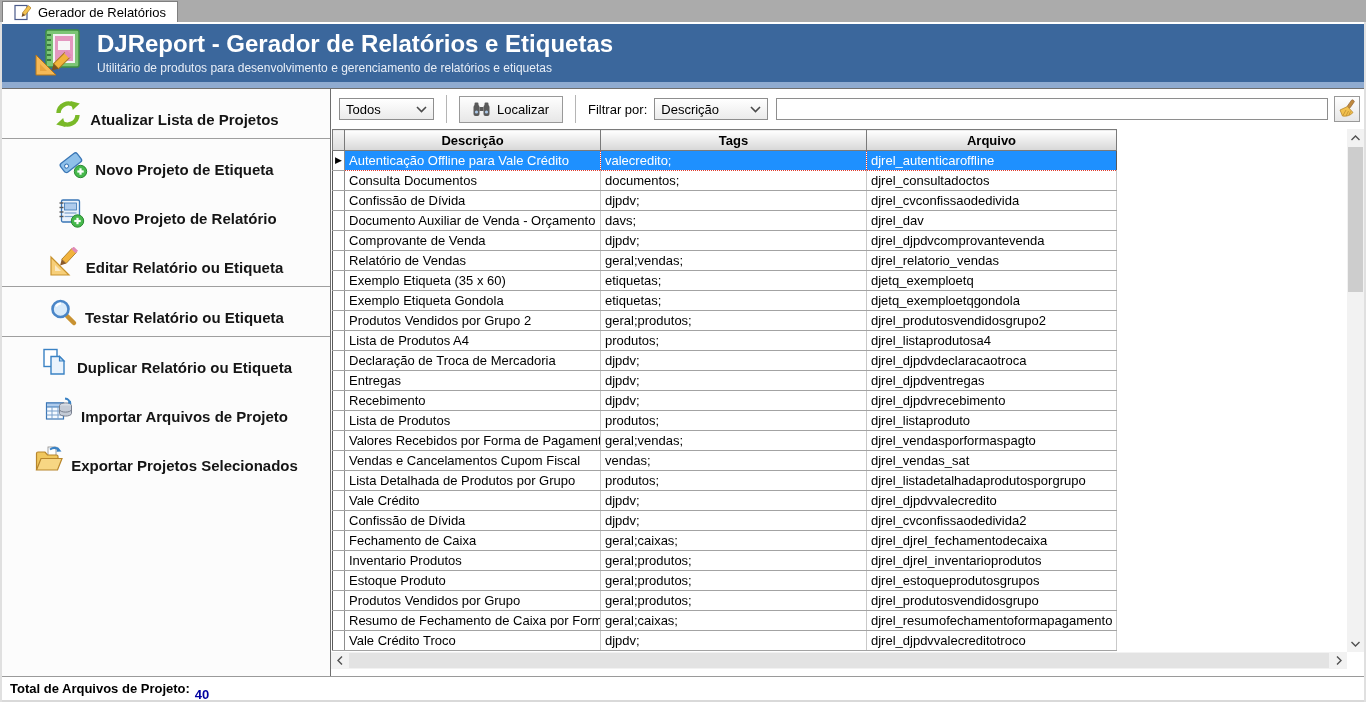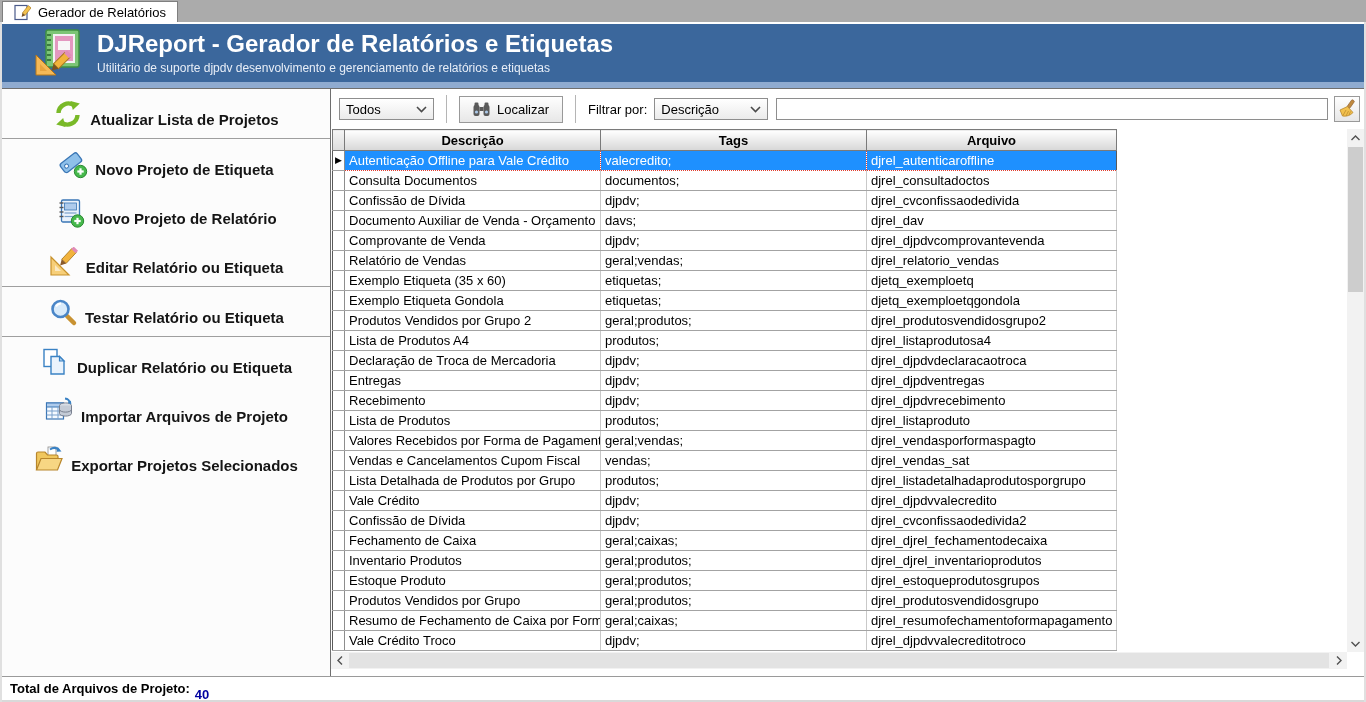--- a/index.html
+++ b/index.html
@@ -112,21 +112,21 @@
         <polygon points="6,42 6,35 13,42" fill="#e8a33d"></polygon>
         <g transform="rotate(45 28 32)">
           <rect x="24" y="24" width="7" height="16" fill="#f2b33c" stroke="#a87820"></rect>
           <rect x="24" y="21" width="7" height="4" fill="#e08cb8"></rect>
           <polygon points="24,40 31,40 27.5,46" fill="#7a5220"></polygon>
         </g>
       </svg>
     </div>
     <div>
       <div class="title">DJReport - Gerador de Relatórios e Etiquetas</div>
-      <div class="subtitle">Utilitário de suporte djpdv desenvolvimento e gerenciamento de relatórios e etiquetas</div>
+      <div class="subtitle">Utilitário de produtos para desenvolvimento e gerenciamento de relatórios e etiquetas</div>
     </div>
   </div>
   <div class="header-strip"></div>
 
   <div class="content">
 
     <div class="sidebar">
       <div class="side-item">
         <span style="display:flex;">
           <svg width="30" height="28" viewBox="0 0 28 28">

